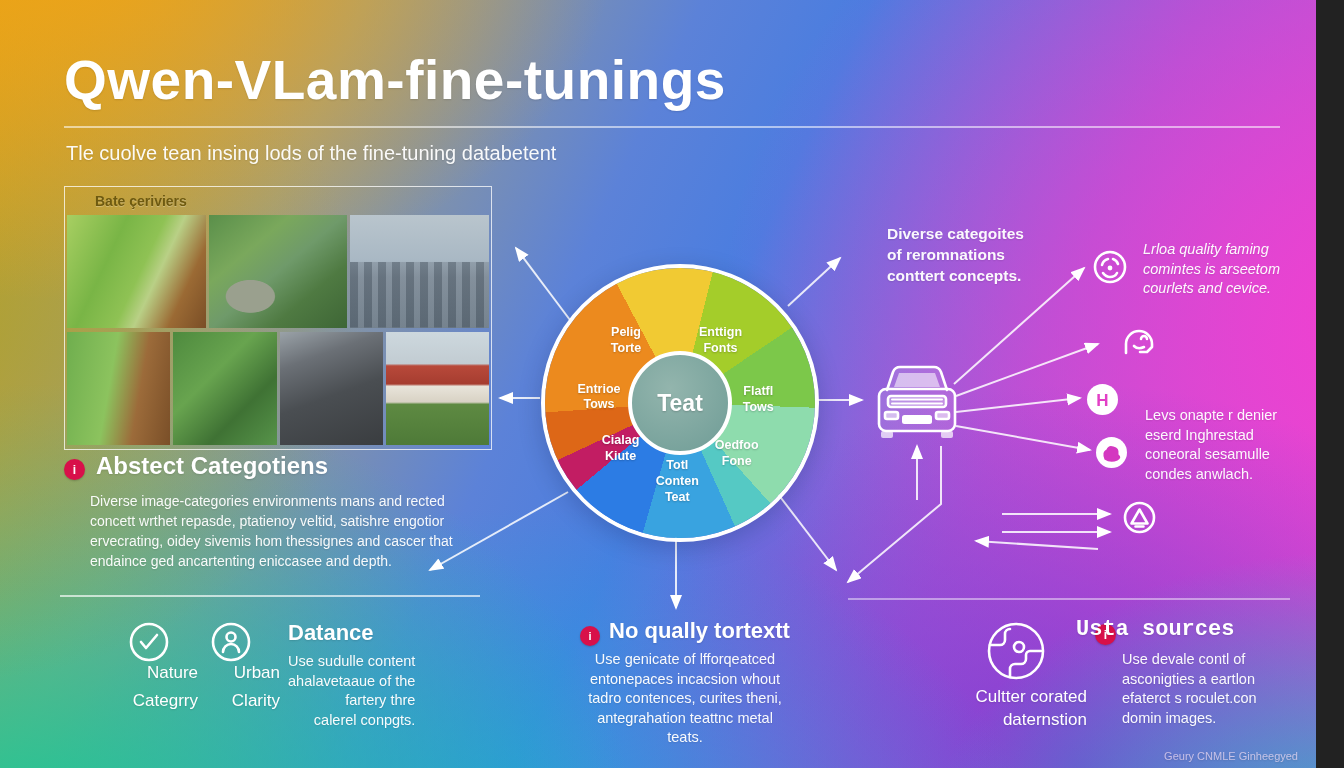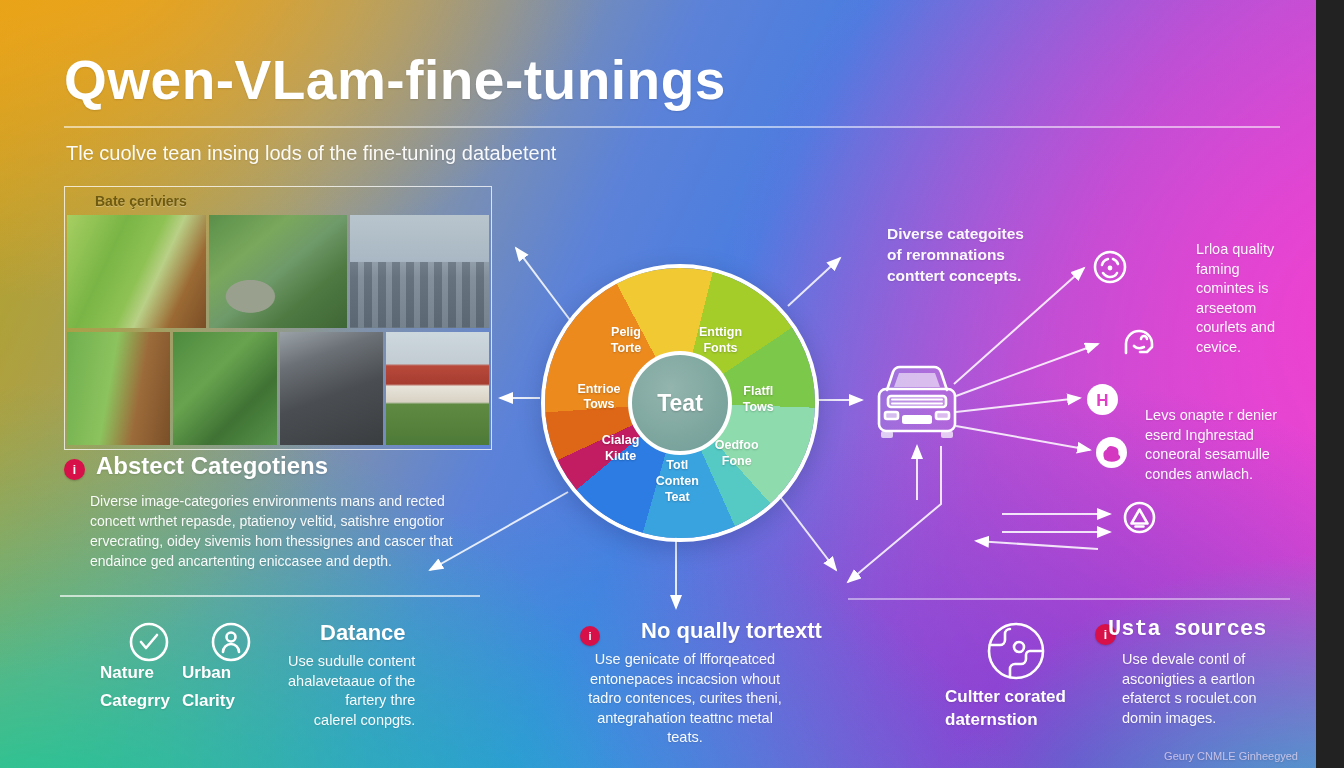--- a/index.html
+++ b/index.html
@@ -28,22 +28,22 @@
   .sec-h{font-weight:bold;font-size:24px;}
   .body-txt{font-size:14px;line-height:1.42;opacity:.95;}
   .node-txt{font-size:14.5px;line-height:1.35;opacity:.96;}
   .pie-wrap{position:absolute;left:541px;top:264px;width:270px;height:270px;border-radius:50%;border:4px solid #fff;box-shadow:0 6px 24px rgba(0,0,40,.18);}
   .pie{position:absolute;inset:0;border-radius:50%;}
   .pie-center{position:absolute;left:50%;top:50%;width:96px;height:96px;margin:-52px 0 0 -52px;border-radius:50%;border:4px solid #fff;
     background:radial-gradient(circle at 40% 35%, #93b5ad, #6f9c96);display:flex;align-items:center;justify-content:center;}
   .pie-center span{color:#fff;font-size:23px;font-weight:bold;text-shadow:0 1px 2px rgba(0,0,0,.18);}
   .pie-label{position:absolute;transform:translate(-50%,-50%);color:#fff;font-size:12.5px;font-weight:bold;line-height:1.25;text-align:center;white-space:pre-line;text-shadow:0 1px 2px rgba(0,0,0,.22);}
   .icon-ring{stroke:#fff;fill:none;stroke-width:2.6;stroke-linecap:round;stroke-linejoin:round;}
-  .bold17{font-size:17px;font-weight:bold;text-align:left;}
-  .bhead{font-weight:bold;font-size:22px;margin-left:32px;}
+  .bold17{font-size:17px;font-weight:normal;text-align:right;}
+  .bhead{font-weight:bold;font-size:22px;}
   svg.overlay{position:absolute;left:0;top:0;pointer-events:none;}
 </style>
 </head>
 <body>
 
 <div id="canvas">
 
   <svg class="overlay" width="1344" height="768">
     <defs>
       <marker id="ah" markerWidth="9" markerHeight="8" refX="6.5" refY="3" orient="auto">
@@ -143,21 +143,21 @@
       <rect x="-36" y="29" width="12" height="7" rx="2" fill="rgba(255,255,255,.7)" stroke="none"></rect>
       <rect x="24" y="29" width="12" height="7" rx="2" fill="rgba(255,255,255,.7)" stroke="none"></rect>
     </g>
   </svg>
 
   <svg class="abs" style="left:1092px;top:249px;" width="37" height="37" viewBox="-18 -18 37 37">
     <circle class="icon-ring" r="15" fill="rgba(255,255,255,.16)"></circle>
     <path class="icon-ring" stroke-width="2" d="M-8,-2 a8,8 0 0 1 6,-6 M8,-3 a8,8 0 0 0 -5,-5 M-7,6 q3,4 7,4 q5,0 7,-4"></path>
     <circle cx="0" cy="1" r="2.4" fill="#fff"></circle>
   </svg>
-  <div class="txt node-txt" style="left:1196px;top:240px;">Lrloa quality faming
+  <div class="txt node-txt" style="left:1143px;top:240px;font-style:italic;">Lrloa quality faming
 comintes is arseetom
 courlets and cevice.</div>
 
   <svg class="abs" style="left:1120px;top:324px;" width="38" height="38" viewBox="-19 -19 38 38">
     <path class="icon-ring" d="M-13,10 v-9 a13,13 0 0 1 26,0 v3 l-5,5 h-7"></path>
     <path class="icon-ring" stroke-width="2" d="M-5,3 q4,4 10,1 M2,-4 a3,3 0 0 1 6,0"></path>
   </svg>
 
   <svg class="abs" style="left:1086px;top:383px;" width="33" height="33" viewBox="-16.5 -16.5 33 33">
     <circle r="15.5" fill="#ffffff"></circle>

